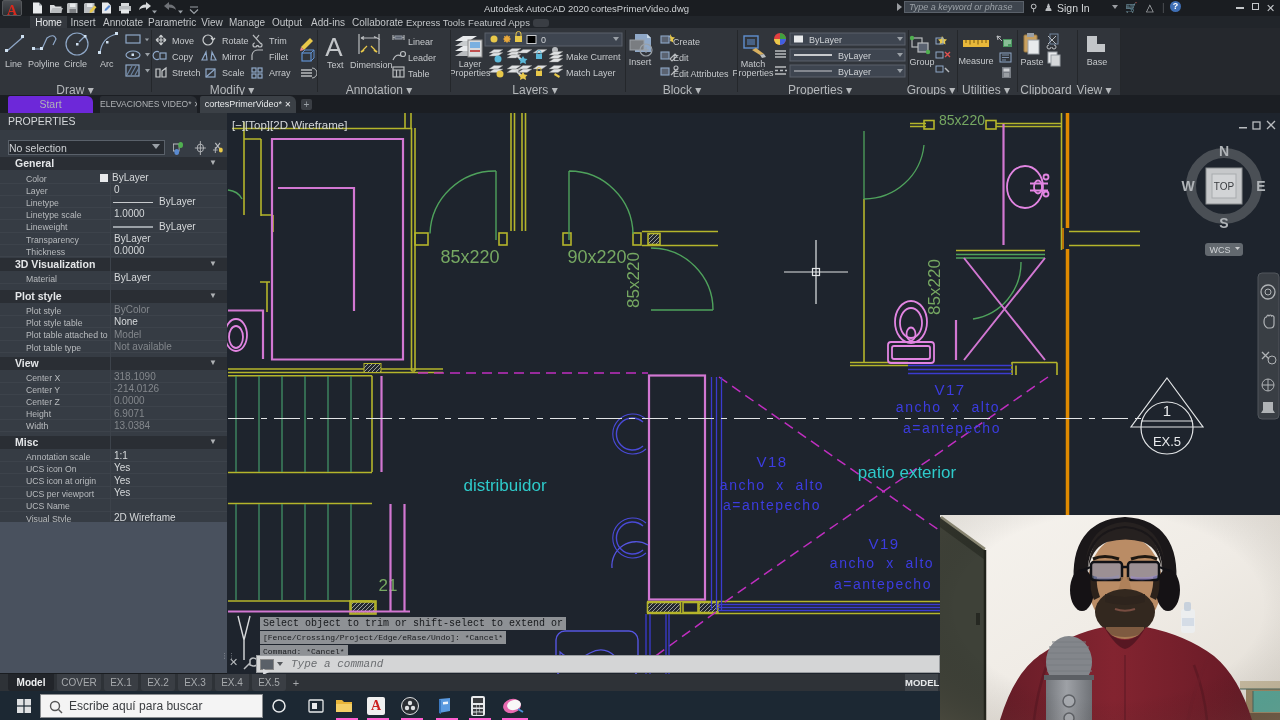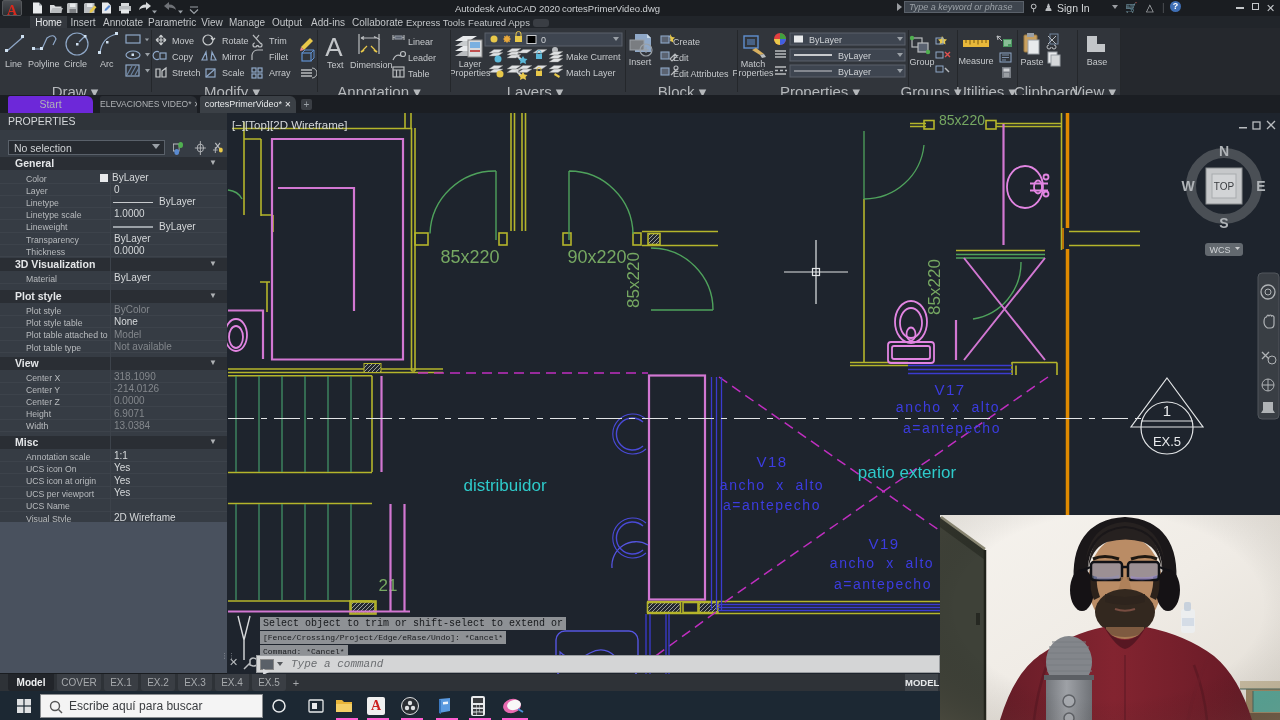--- a/index.html
+++ b/index.html
@@ -1,30 +1,30 @@
 <!DOCTYPE html>
 <html><head>
 <meta charset="utf-8">
 <style>
 *{margin:0;padding:0;box-sizing:border-box;font-family:"Liberation Sans",sans-serif;}
 html,body{width:1280px;height:720px;overflow:hidden;background:#191c20;}
 #app{position:relative;width:1280px;height:720px;}
 .abs{position:absolute;}
 
 #titlebar{position:absolute;left:0;top:0;width:1280px;height:16px;background:#1a1d21;color:#c8cacd;}
-#titlebar .ttl{position:absolute;top:2.5px;font-size:9.5px;color:#cdd0d3;white-space:nowrap;}
+#titlebar .ttl{position:absolute;top:2.5px;font-size:9.5px;color:#cdd0d3;white-space:nowrap;margin-left:29px;}
 
 #rtabs{position:absolute;left:0;top:16px;width:1280px;height:12px;background:#21252a;}
 .rtab{position:absolute;top:0;height:12px;line-height:13px;font-size:10px;color:#c3c6c9;text-align:center;white-space:nowrap;}
 .rtab.active{background:#34383e;color:#e8eaec;}
 
 #ribbon{position:absolute;left:0;top:28px;width:1280px;height:67px;background:#31353b;}
 #ribbon .void{position:absolute;left:1120px;top:0;width:160px;height:67px;background:#25282d;}
 .sep{position:absolute;top:2px;height:62px;width:1px;background:#24272b;}
-.plabel{position:absolute;top:54px;height:13px;width:100%;font-size:15px;color:#b5b8bb;}
+.plabel{position:absolute;top:54px;height:13px;width:100%;font-size:12px;color:#b5b8bb;}
 .plabel span{position:absolute;top:1px;transform:translateX(-50%);white-space:nowrap;}
 .ric{position:absolute;font-size:9px;color:#c6c9cc;white-space:nowrap;}
 .biglab{position:absolute;font-size:9px;color:#c6c9cc;text-align:center;transform:translateX(-50%);white-space:nowrap;line-height:9px;}
 
 #doctabs{position:absolute;left:0;top:95px;width:1280px;height:18px;background:#1b1e23;}
 .dtab{position:absolute;top:1px;height:17px;line-height:17px;font-size:10.5px;color:#b0b3b6;text-align:center;background:#2b2f35;border-radius:2px 6px 0 0;white-space:nowrap;overflow:hidden;}
 .dtab.active{background:#3b4046;color:#e8eaec;}
 
 #palette{position:absolute;left:0;top:113px;width:227px;height:560px;background:#363c44;}
 #palette .hdr{position:absolute;left:0;top:0;width:227px;height:17px;background:#2f343a;color:#d5d8da;font-size:10.5px;line-height:17px;}
@@ -344,21 +344,21 @@
 </div>
 </div>
 <div id="doctabs">
   <div class="dtab" style="left:8px;width:85px;background:#6d28d9;">Start</div>
   <div class="dtab" style="left:100px;width:97px;font-size:8.5px;">ELEVACIONES VIDEO* <span style="font-size:8px;">✕</span></div>
   <div class="dtab active" style="left:200px;width:96px;font-size:9px;">cortesPrimerVideo* <span style="font-size:8px;">✕</span></div>
   <div class="abs" style="left:301px;top:4px;width:11px;height:11px;background:#3a3e44;border-radius:2px;color:#9aa0a6;font-size:10px;line-height:11px;text-align:center;">+</div>
 </div>
 <div id="palette">
       <div class="hdr"><span style="margin-left:8px">PROPERTIES</span></div>
-  <div class="abs" style="left:8px;top:27px;width:157px;height:15px;background:#272b31;border:1px solid #5a616a;color:#cfd2d5;font-size:10.5px;line-height:14px;"><span style="margin-left:5px">No selection</span><span style="position:absolute;right:4px;top:3px;width:0;height:0;border-top:5px solid #9aa0a6;border-left:4px solid transparent;border-right:4px solid transparent;"></span></div>
+  <div class="abs" style="left:8px;top:27px;width:157px;height:15px;background:#272b31;border:1px solid #5a616a;color:#cfd2d5;font-size:10.5px;line-height:14px;"><span style="">No selection</span><span style="position:absolute;right:4px;top:3px;width:0;height:0;border-top:5px solid #9aa0a6;border-left:4px solid transparent;border-right:4px solid transparent;"></span></div>
   <svg class="abs" style="left:172px;top:27px" width="52" height="16" viewBox="0 0 66 16" preserveAspectRatio="none">
     <rect x="2" y="4" width="7" height="7" fill="none" stroke="#b9bcbf"></rect>
         <circle cx="11" cy="5" r="3" fill="#50b050"></circle>
         <circle cx="6" cy="12" r="3" fill="#5a8ad0"></circle>
     <circle cx="36" cy="8" r="4" fill="none" stroke="#b9bcbf"></circle>
         <path d="M36,1 v14 M29,8 h14" stroke="#b9bcbf" fill="none"></path>
     <path d="M55,3 l6,6 M61,3 l-6,6" stroke="#b9bcbf" stroke-width="1.3"></path>
         <circle cx="62" cy="10" r="2.5" fill="#e8c84a"></circle>
         <path d="M52,10 h6 M55,7 v6" stroke="#b9bcbf"></path>
   </svg>

